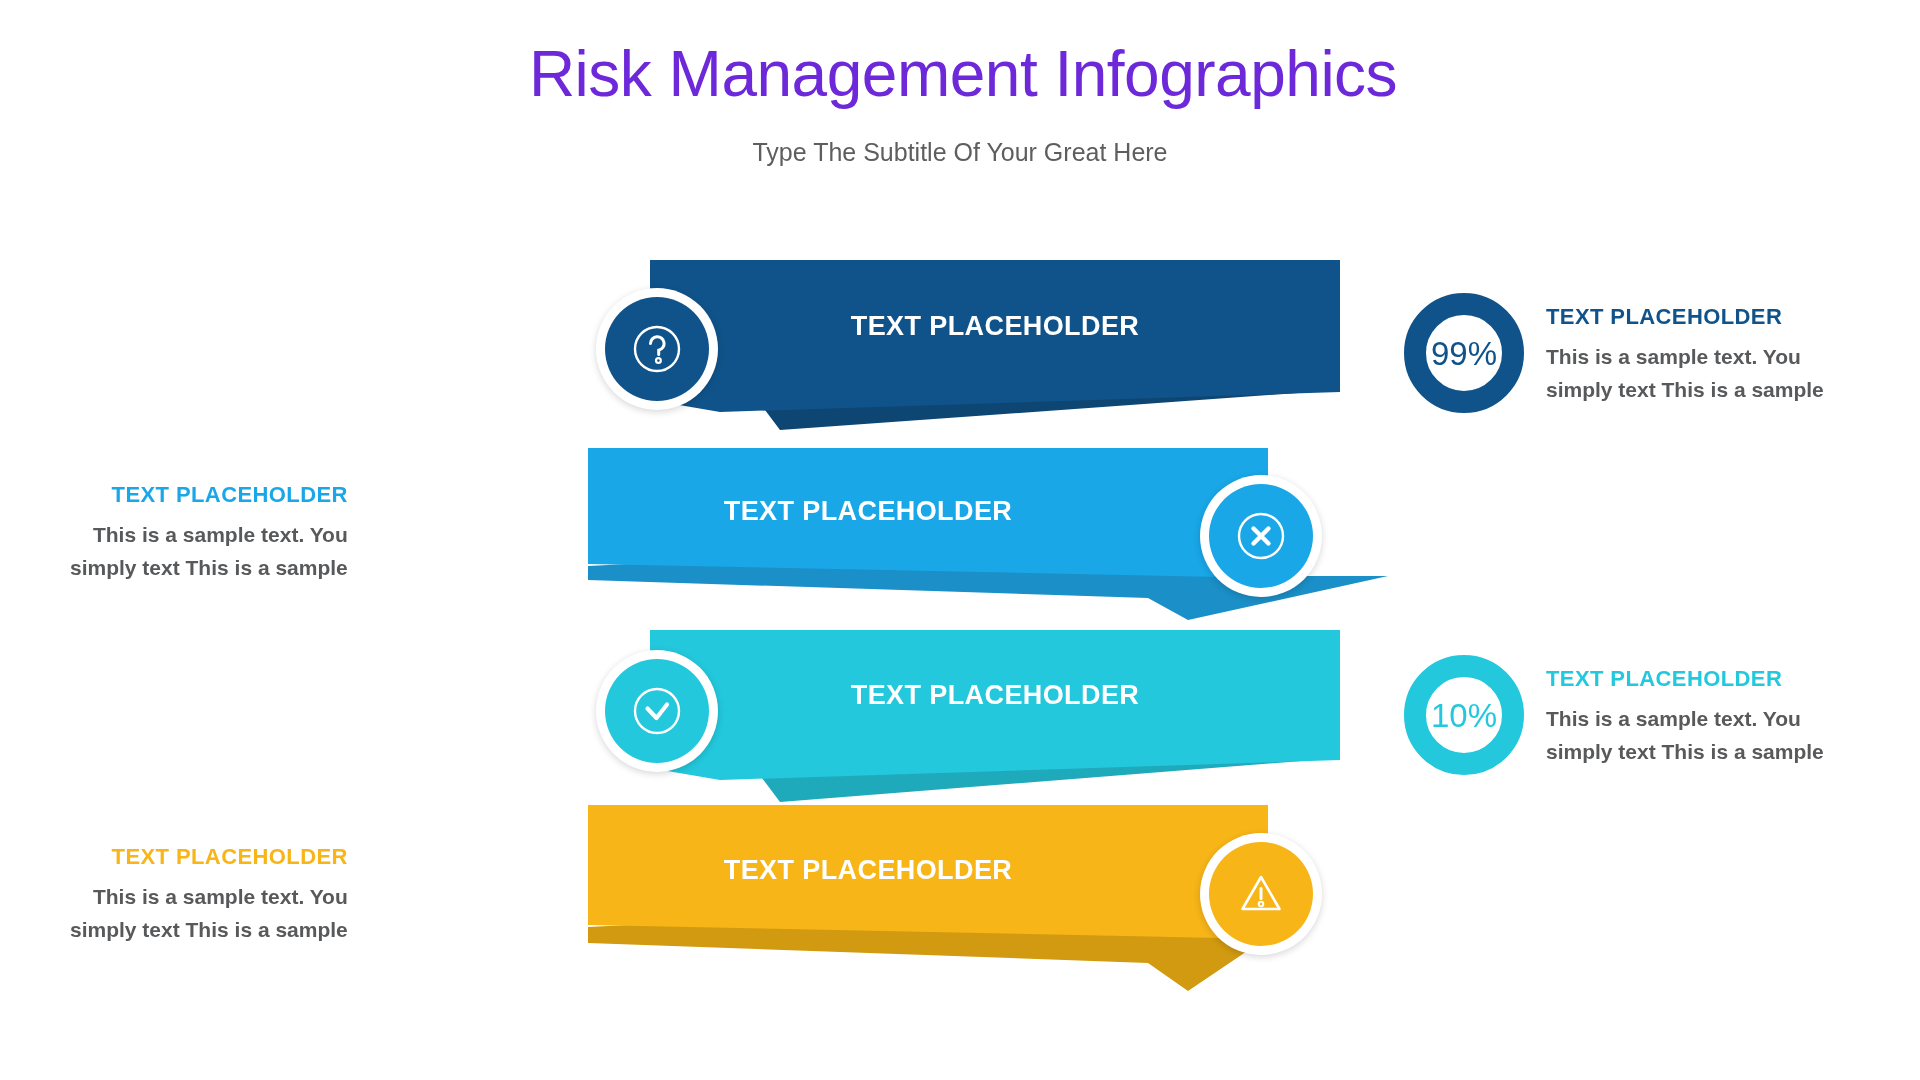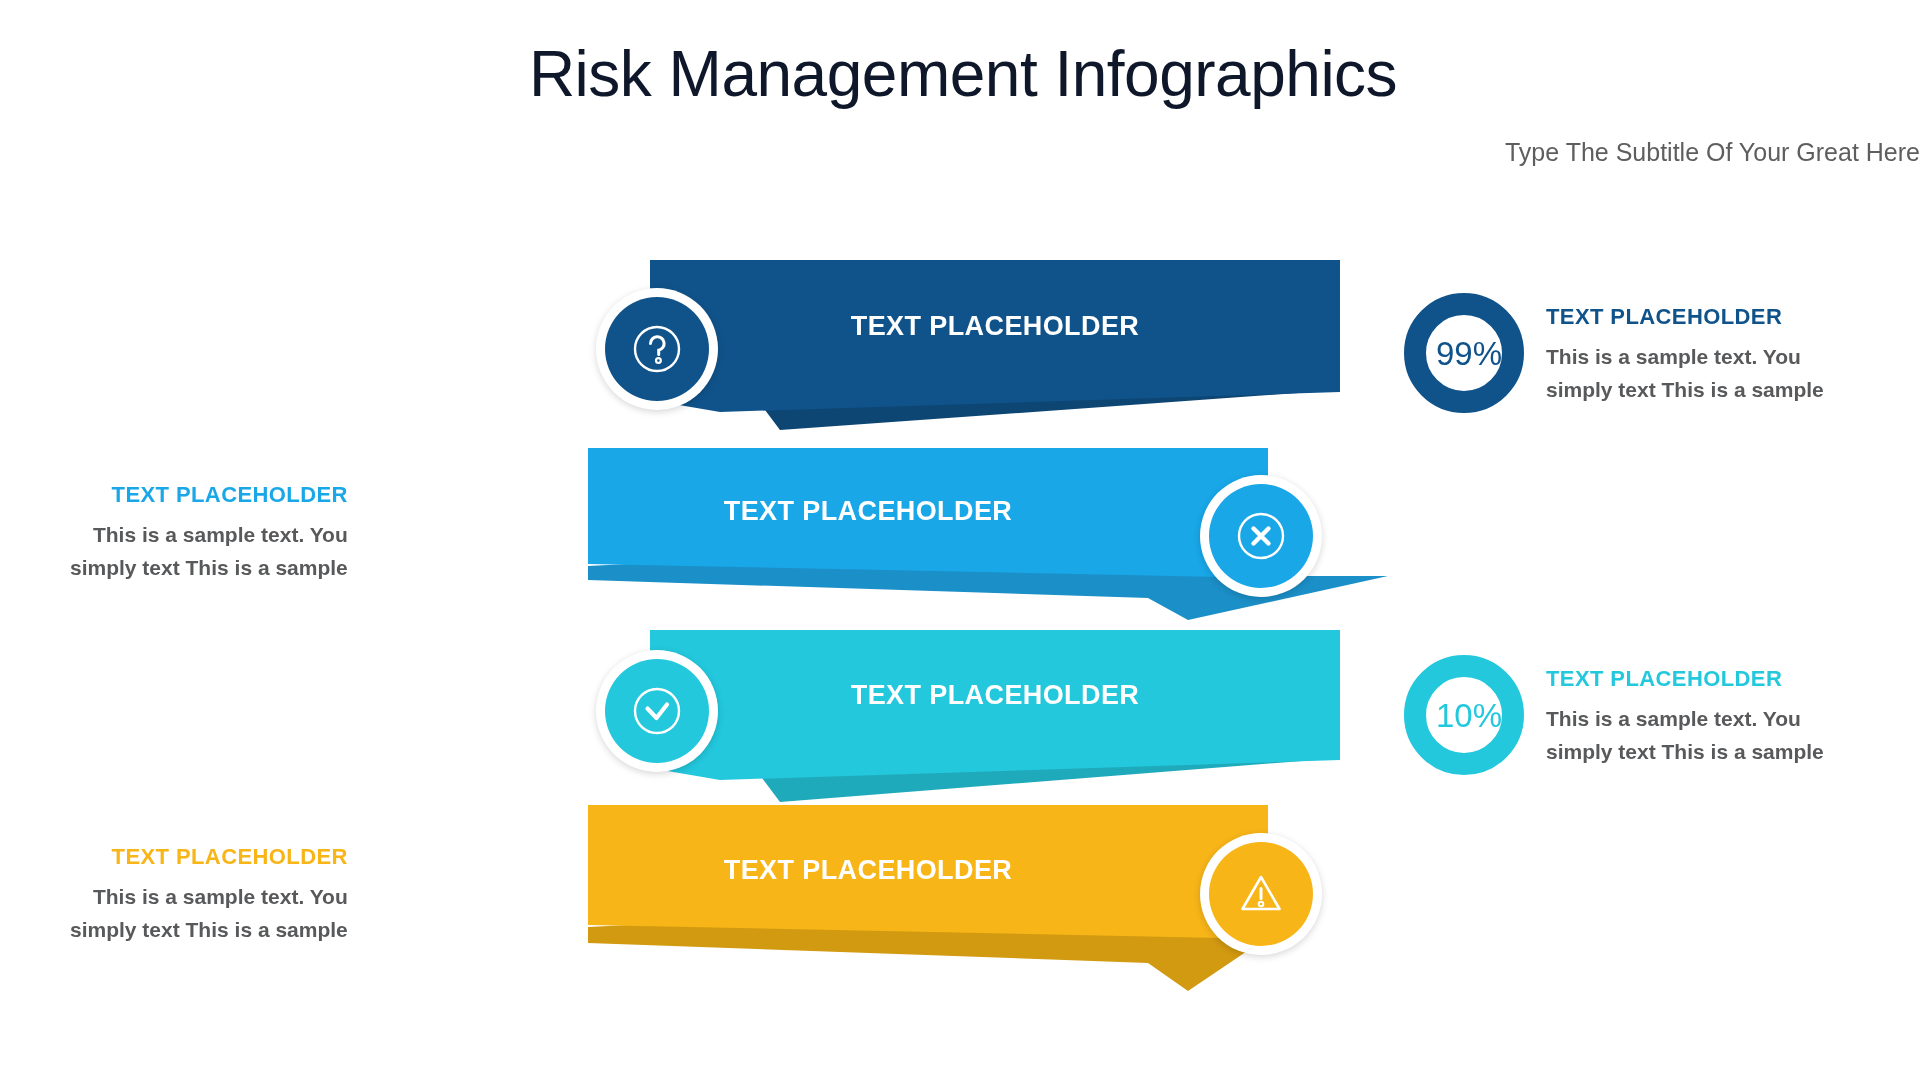--- a/index.html
+++ b/index.html
@@ -19,31 +19,31 @@
 
   
   .page-title {
     position: absolute;
     top: 38px;
     left: 0;
     width: 1920px;
     text-align: center;
     font-size: 64px;
     font-weight: 400;
-    color: #0f172a;
+    color: #6d28d9;
     letter-spacing: -0.5px;
     line-height: 1.15;
     padding-left: 6px;
   }
   .page-subtitle {
     position: absolute;
     top: 138px;
     left: 0;
     width: 1920px;
-    text-align: right;
+    text-align: center;
     font-size: 25px;
     font-weight: 400;
     color: #5e5e5e;
   }
 
   
   .banner {
     position: absolute;
   }
   .banner-svg { display: block; overflow: visible; }
@@ -85,21 +85,21 @@
     display: flex;
     align-items: center;
   }
   .stat.left { flex-direction: row; }
   .stat.right { flex-direction: row; }
   .ring {
     flex: none;
     border-radius: 50%;
     display: flex;
     align-items: center;
-    justify-content: flex-end;
+    justify-content: center;
     background: #ffffff;
   }
   .ring-value {
     font-size: 33px;
     font-weight: 400;
     line-height: 1;
   }
   .stat-text { line-height: 1.55; }
   .stat.left .stat-text { text-align: right; margin-right: 20px; }
   .stat.right .stat-text { text-align: left; margin-left: 22px; }

